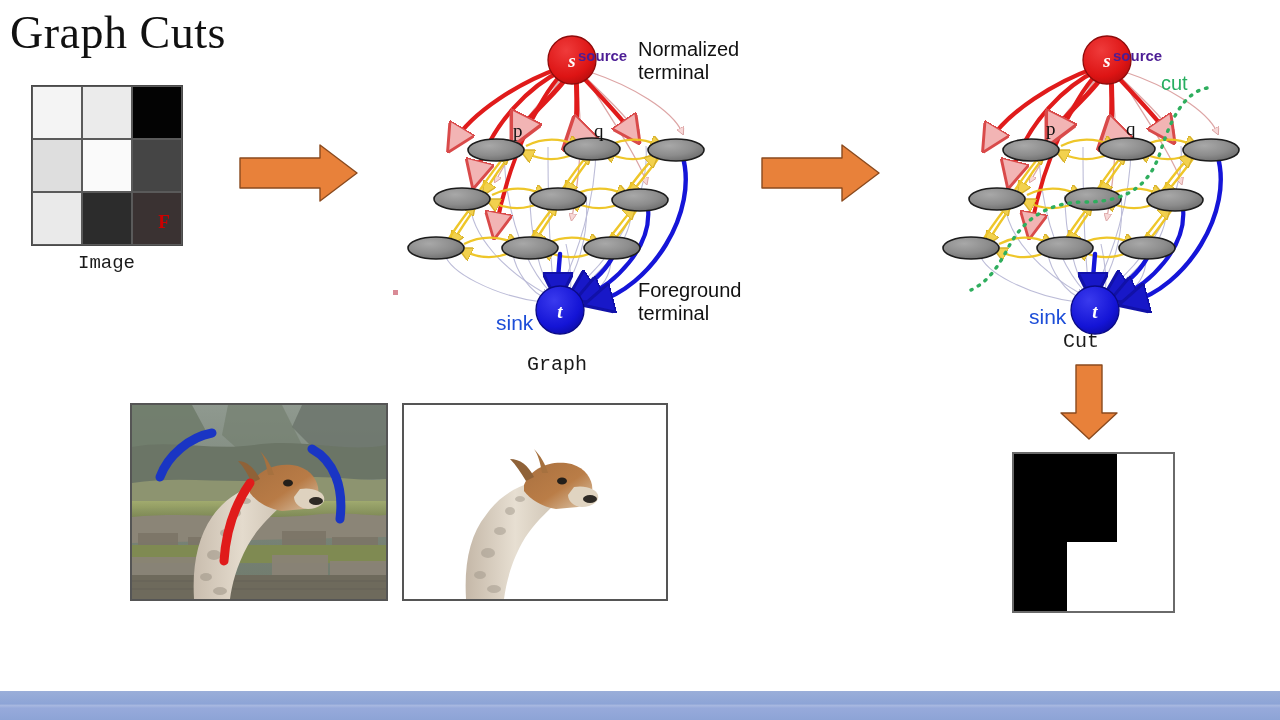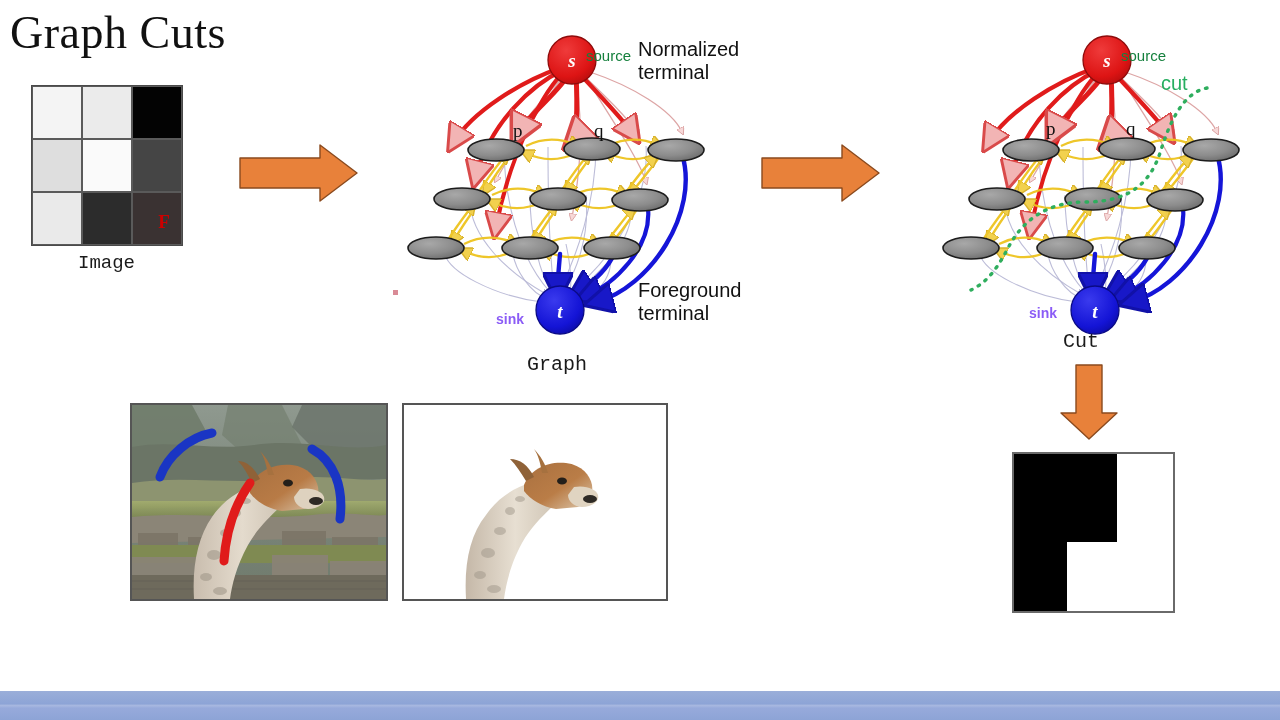--- a/index.html
+++ b/index.html
@@ -86,28 +86,27 @@
   #graph-panel-right { left: 935px; top: 22px;  width: 320px; height: 320px; }
 
   
   .graph-label {
     position: absolute;
     white-space: nowrap;
     font-family: "Liberation Sans", sans-serif;
   }
   .lbl-source {
     font-size: 15px;
-    color: #15803d;
+    color: #4c1d95;
+    font-weight: 700;
+  }
+  .lbl-sink {
+    font-size: 21px;
+    color: #1d4ed8;
     font-weight: 400;
-    margin-left: 8px;
-  }
-  .lbl-sink {
-    font-size: 14px;
-    color: #8b5cf6;
-    font-weight: 700;
   }
   .lbl-cut {
     font-size: 20px;
     color: #27ae60;
   }
   .lbl-terminal {
     font-size: 20px;
     color: #111111;
     line-height: 1.15;
   }

